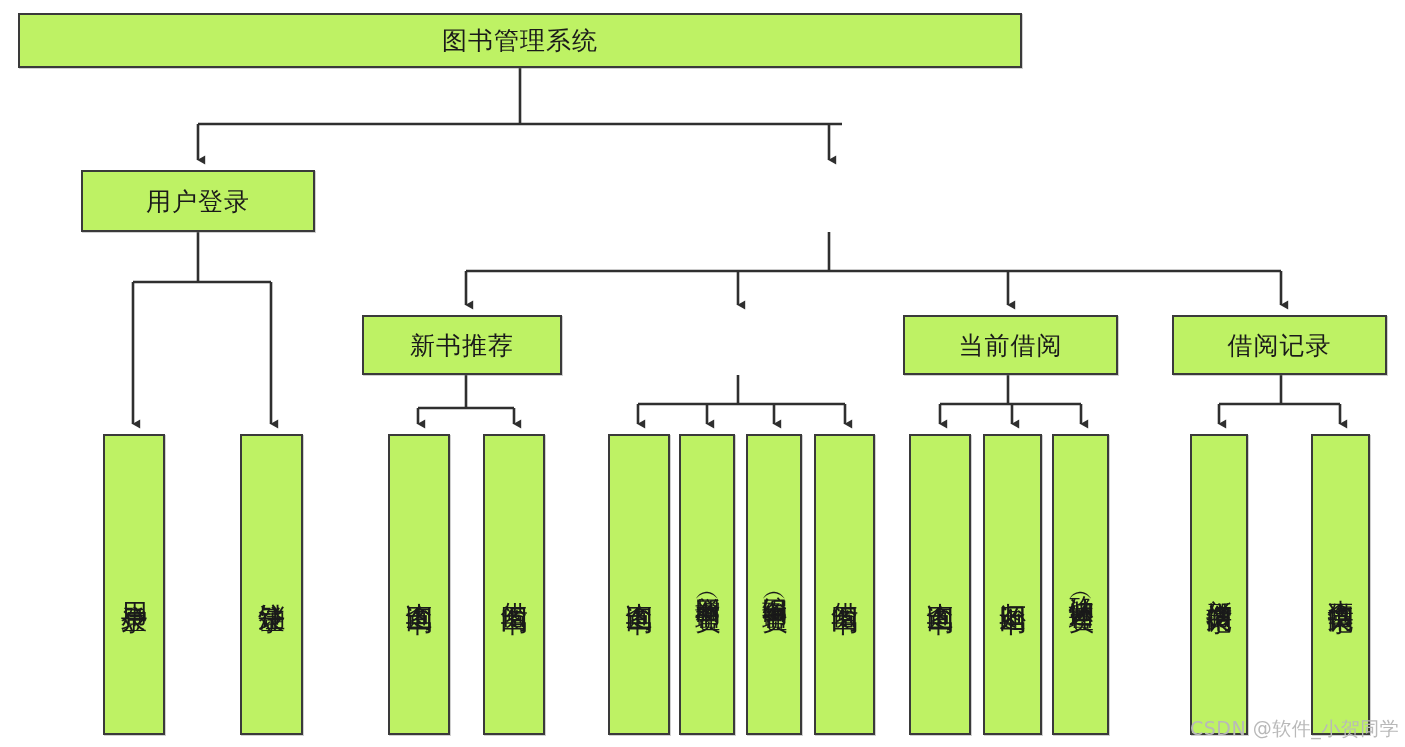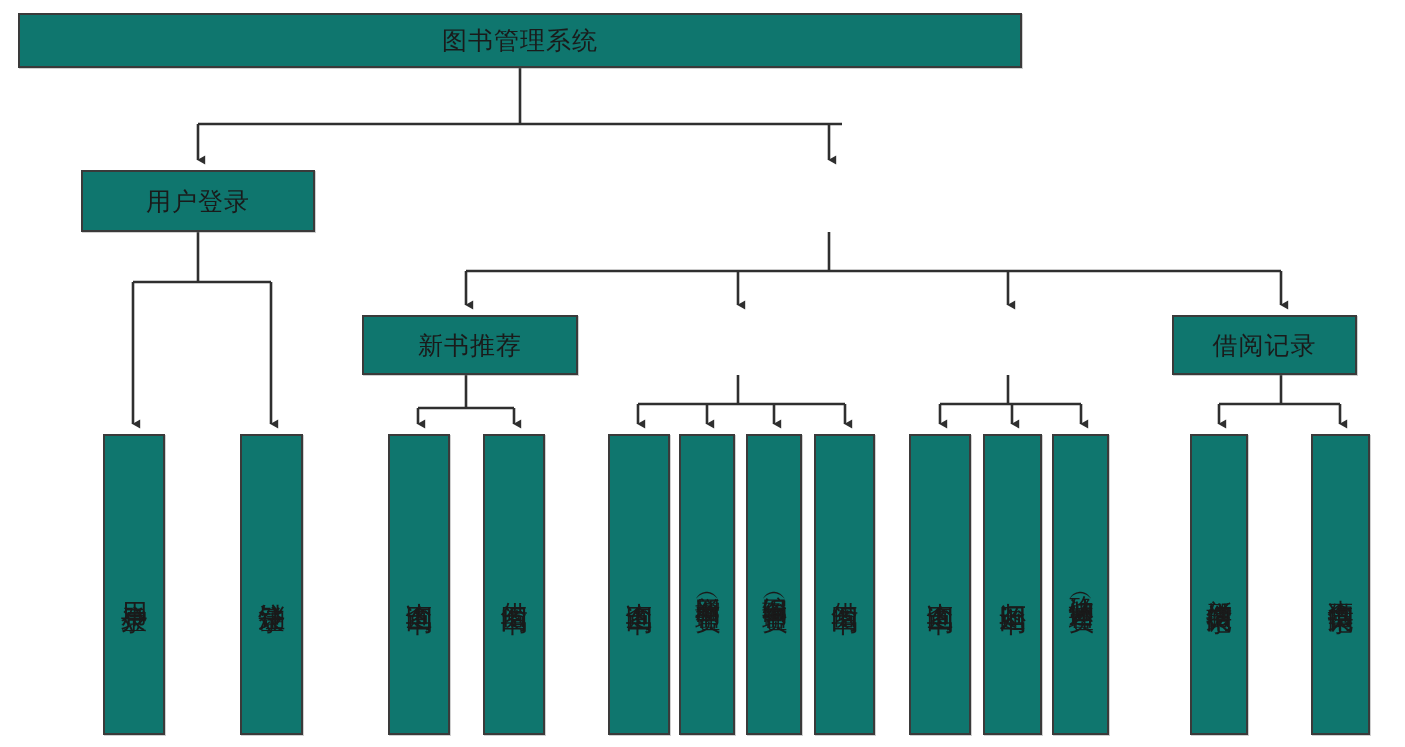--- a/index.html
+++ b/index.html
@@ -22,21 +22,21 @@
     left: 0;
     top: 0;
     width: 1405px;
     height: 747px;
     pointer-events: none;
   }
   .node {
     position: absolute;
     box-sizing: border-box;
     border: 2.5px solid #3a3a3a;
-    background: #0f766e;
+    background: #bef264;
     display: flex;
     align-items: center;
     justify-content: center;
     color: #1a1a1a;
     box-shadow: 1px 1px 0 rgba(120,120,120,0.35);
   }
   .node-h {
     font-size: 25px;
     letter-spacing: 1px;
     white-space: nowrap;
@@ -117,24 +117,27 @@
   </svg>
 
   <div class="node node-h" style="left:18px; top:13px; width:1004px; height:55px;">
     <span>图书管理系统</span>
   </div>
 
   <div class="node node-h" style="left:81px; top:170px; width:234px; height:62px;">
     <span>用户登录</span>
   </div>
 
-  <div class="node node-h" style="left:362px; top:315px; width:216px; height:60px;">
+  <div class="node node-h" style="left:362px; top:315px; width:200px; height:60px;">
     <span>新书推荐</span>
   </div>
-  <div class="node node-h" style="left:1172px; top:315px; width:185px; height:60px;">
+  <div class="node node-h" style="left:903px; top:315px; width:215px; height:60px;">
+    <span>当前借阅</span>
+  </div>
+  <div class="node node-h" style="left:1172px; top:315px; width:215px; height:60px;">
     <span>借阅记录</span>
   </div>
 
   <div class="node node-v" style="left:103px; top:434px; width:62px; height:301px;">
     <span>用户登录</span>
   </div>
   <div class="node node-v" style="left:240px; top:434px; width:63px; height:301px;">
     <span>注销登录</span>
   </div>
 
@@ -168,14 +171,15 @@
     <span>确认归还（管理员）</span>
   </div>
 
   <div class="node node-v" style="left:1190px; top:434px; width:58px; height:301px; font-size:26px;">
     <span>新增借阅记录</span>
   </div>
   <div class="node node-v" style="left:1311px; top:434px; width:59px; height:301px; font-size:26px;">
     <span>查询借阅记录</span>
   </div>
 
+  <div class="watermark" style="left:1190px; top:716px;">CSDN @软件_小贺同学</div>
 
 </div>
 
 </body></html>

